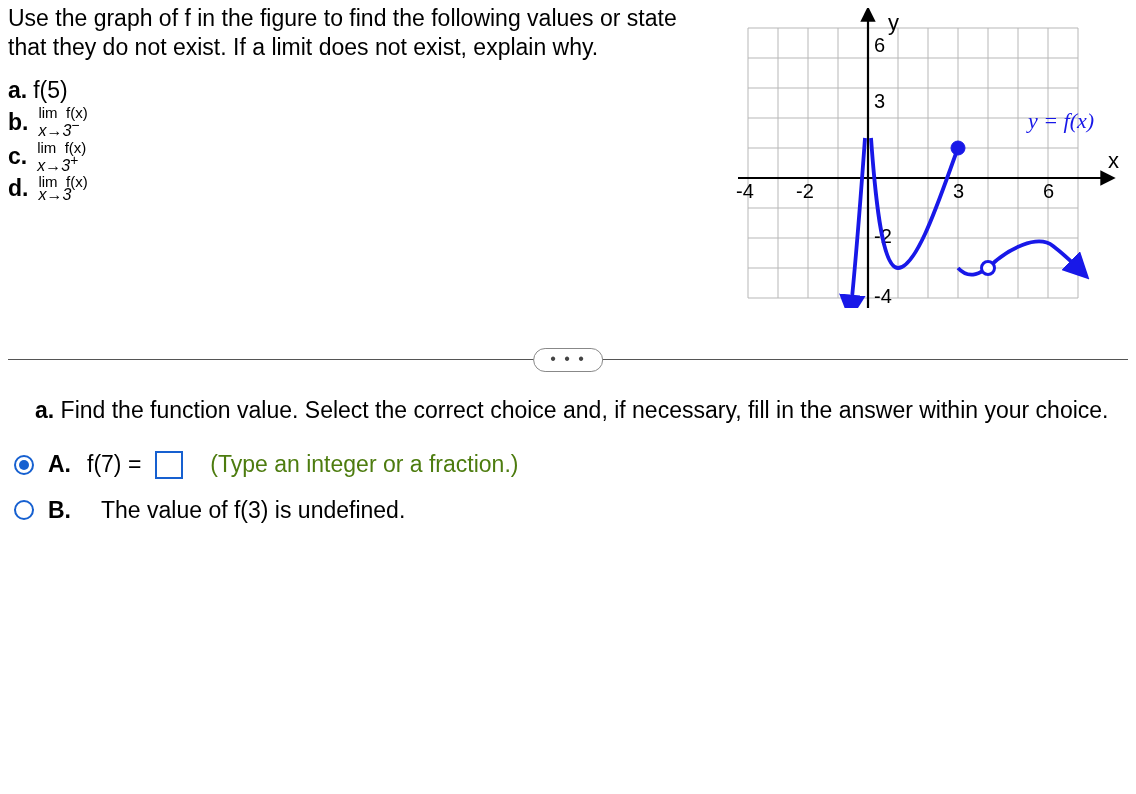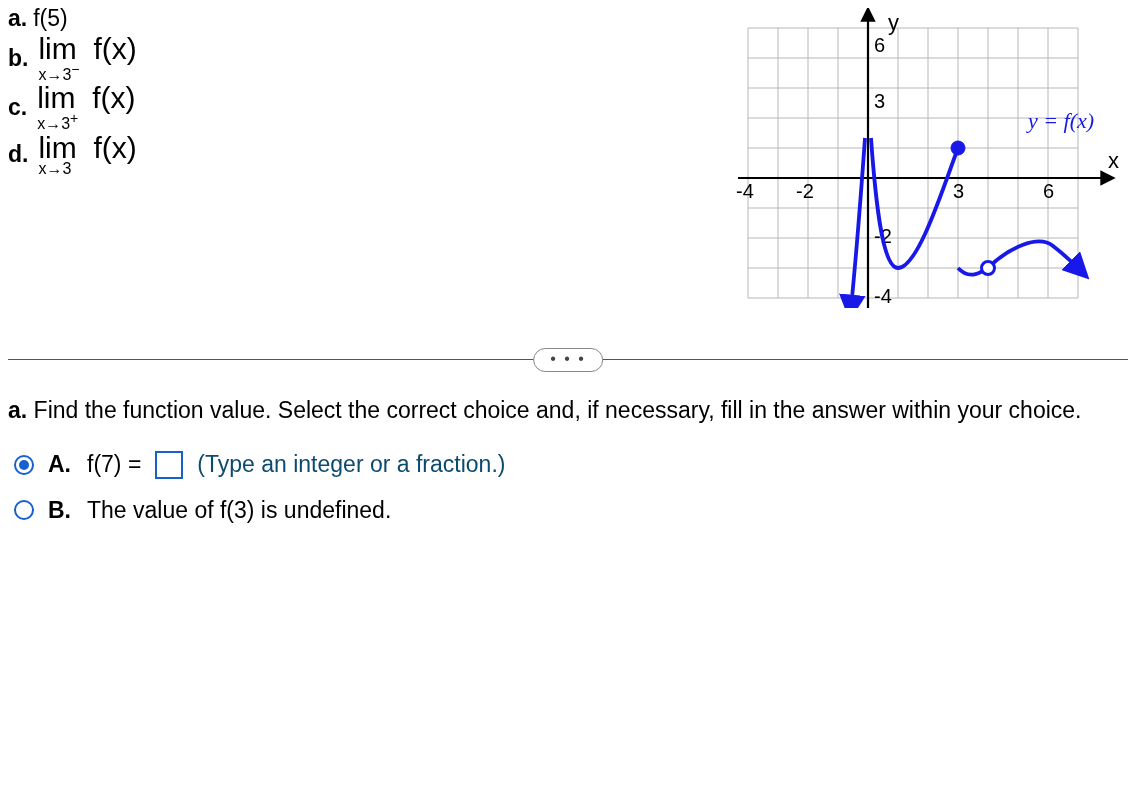--- a/index.html
+++ b/index.html
@@ -34,22 +34,22 @@
     font-weight: bold;
     margin-right: 6px;
   }
   .lim-block {
     display: inline-flex;
     flex-direction: column;
     align-items: flex-start;
     line-height: 1.0;
     margin-left: 4px;
   }
-  .lim-block .top-word { font-size: 30px; }
-  .lim-block .bottom-word { font-size: 16px; margin-top:-2px; }
+  .lim-block .top-word { font-size: 15px; }
+  .lim-block .bottom-word { font-size: 16px; margin-top:-2px;font-style:italic; }
   .sup { vertical-align: super; font-size: 14px; }
   .divider-wrap {
     position: relative;
     height: 30px;
     margin: 30px 0 22px 0;
   }
   .divider-line {
     position: absolute;
     left: 0; right: 0; top: 15px;
     border-top: 1px solid #555;
@@ -64,20 +64,21 @@
     padding: 0 16px;
     font-size: 16px;
     line-height: 20px;
     height: 22px;
     letter-spacing: 2px;
     color: #444;
   }
   .q-a {
     line-height: 1.25;
     margin-bottom: 26px;
+    margin-left: 27px;
   }
   .choice-row {
     display: flex;
     align-items: center;
     gap: 10px;
     margin: 18px 0 14px 6px;
   }
   .radio {
     width: 20px; height: 20px;
     border: 2px solid #1660d0;
@@ -99,21 +100,22 @@
   .answer-input {
     width: 28px;
     height: 28px;
     border: 2px solid #1660d0;
     font-size: 20px;
     text-align: center;
     margin: 0 4px;
     box-sizing: border-box;
   }
   .hint {
-    color: #0c4a6e;
+    color: #4d7c0f;
+    margin-left: 13px;
   }
   .bold { font-weight: bold; }
   .graph-col {
     width: 430px;
     flex-shrink: 0;
     padding-top: 4px;
   }
   svg .grid line { stroke: #b7b7b7; stroke-width: 1; }
   svg .axis { stroke: #000; stroke-width: 2.2; }
   svg .curve { stroke: #1818e8; stroke-width: 3.8; fill: none; }
@@ -121,20 +123,21 @@
   svg .eqn { font: italic 22px 'Times New Roman', serif; fill: #1818e8; }
   svg .axlbl { font: 22px Arial; fill: #000; }
   svg .pt-filled { fill: #1818e8; stroke: #1818e8; }
   svg .pt-open { fill: #fff; stroke: #1818e8; stroke-width: 3; }
 </style>
 </head>
 <body>
 
 <div class="top">
   <div class="prompt-col">
+    <div class="instructions">Use the graph of f in the figure to find the following values or state that they do not exist. If a limit does not exist, explain why.</div>
 
     <div class="parts">
       <div class="row">
         <span class="bold">a.</span>
         <span>f(5)</span>
       </div>
 
       <div class="row">
         <span class="bold">b.</span>
         <span class="lim-block">
@@ -236,14 +239,14 @@
   <span class="radio selected"></span>
   <span class="choice-label">A.</span>
   <span style="margin-left:6px;">f(7) = </span>
   <input class="answer-input" value="" style="">
   <span class="hint">(Type an integer or a fraction.)</span>
 </div>
 
 <div class="choice-row">
   <span class="radio unselected"></span>
   <span class="choice-label">B.</span>
-  <span style="margin-left:6px;">The value of f(3) is undefined.</span>
+  <span style="margin-left:20px;">The value of f(3) is undefined.</span>
 </div>
 
 </body></html>

